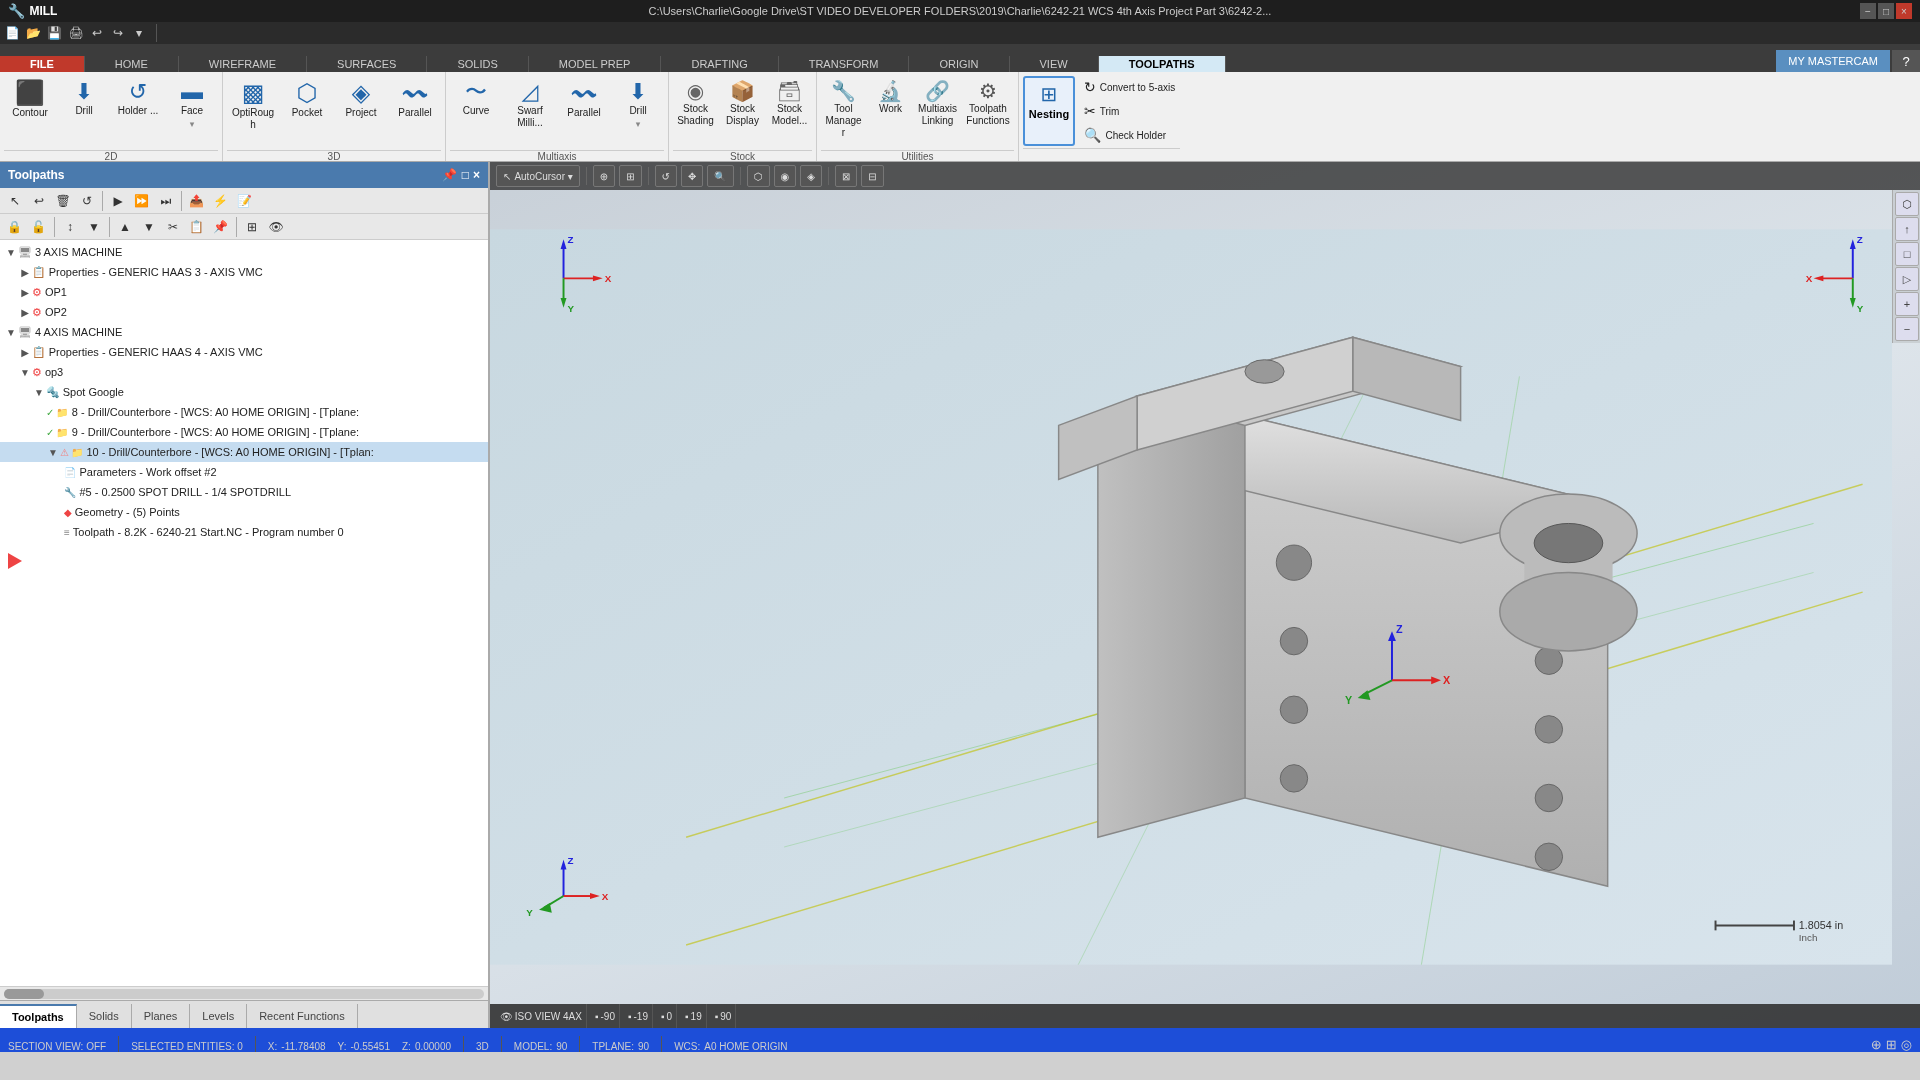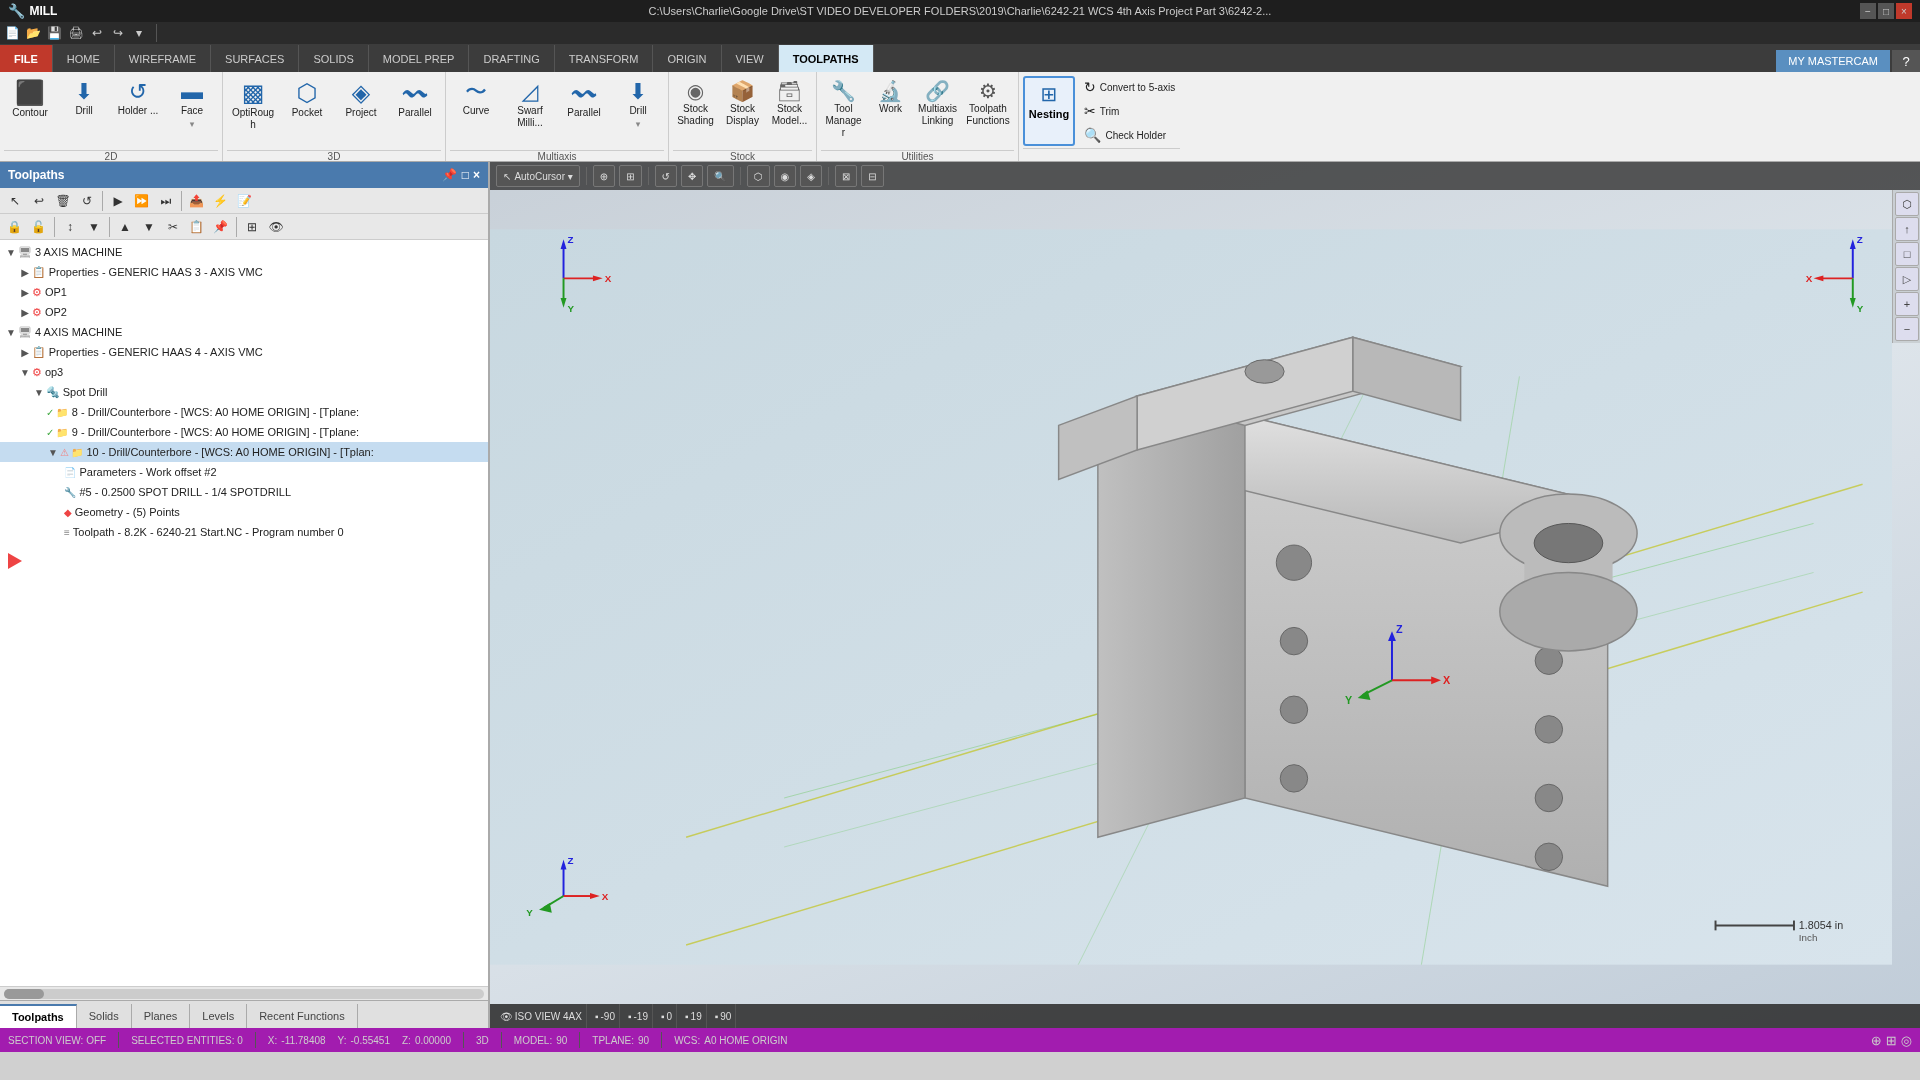--- a/index.html
+++ b/index.html
@@ -63,22 +63,22 @@
     }
 
     
     #ribbon-tabs {
       height: 28px;
       background: #3c3c3c;
       display: flex;
       align-items: flex-end;
     }
     .ribbon-tab {
-      height: 27px;
-      padding: 0 14px;
+      height: 16px;
+      padding: 0 30px;
       display: flex; align-items: center;
       color: #ccc;
       font-size: 11px;
       cursor: pointer;
       border-right: 1px solid #555;
     }
     .ribbon-tab.active-tab {
       background: #d4e9f5;
       color: #000;
       font-weight: bold;
@@ -395,23 +395,23 @@
     .vp-status-item {
       display: flex; align-items: center; gap: 2px;
       padding: 0 4px;
       border-right: 1px solid #555;
       height: 100%;
     }
 
     
     #status-bar {
       height: 24px;
-      background: #a21caf;
-      display: flex;
-      align-items: center;
+      background: #1d4ed8;
+      display: flex;
+      align-items: flex-end;
       padding: 0 8px;
       gap: 12px;
       font-size: 10px;
       color: #ccc;
     }
     .status-item {
       display: flex; align-items: center; gap: 4px;
     }
     .status-separator { width: 1px; height: 16px; background: #555; }
 
@@ -710,21 +710,21 @@
         <span class="tree-indent" style="width:18px;"></span>
         <span class="tree-toggle">▼</span>
         <span style="color:#e44;font-size:11px;margin-right:3px;">⚙</span>
         <span class="tree-label">op3</span>
       </div>
 
       <div class="tree-item">
         <span class="tree-indent" style="width:32px;"></span>
         <span class="tree-toggle">▼</span>
         <span style="color:#2266aa;font-size:11px;margin-right:3px;">🔩</span>
-        <span class="tree-label">Spot Drill</span>
+        <span class="tree-label">Spot Google</span>
       </div>
 
       <div class="tree-item">
         <span class="tree-indent" style="width:46px;"></span>
         <span style="color:#4a4;font-size:10px;margin-right:2px;">✓</span>
         <span style="color:#888;font-size:10px;margin-right:3px;">📁</span>
         <span class="tree-label">8 - Drill/Counterbore - [WCS: A0 HOME ORIGIN] - [Tplane:</span>
       </div>
 
       <div class="tree-item">

